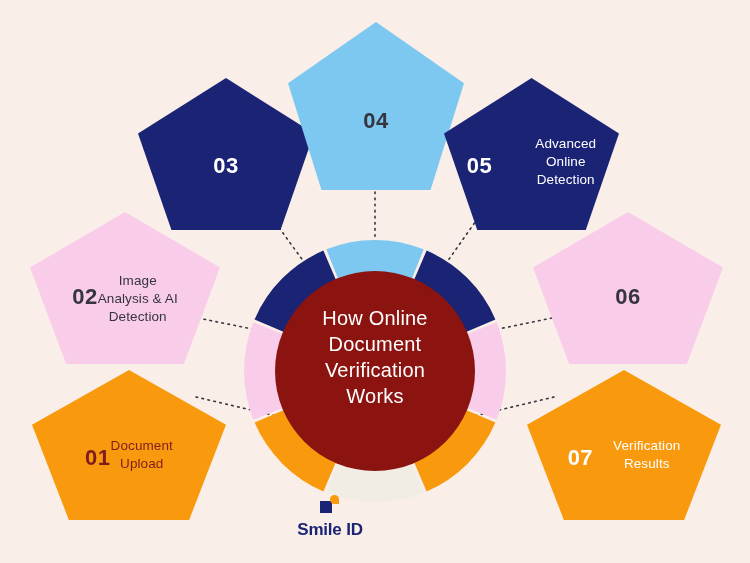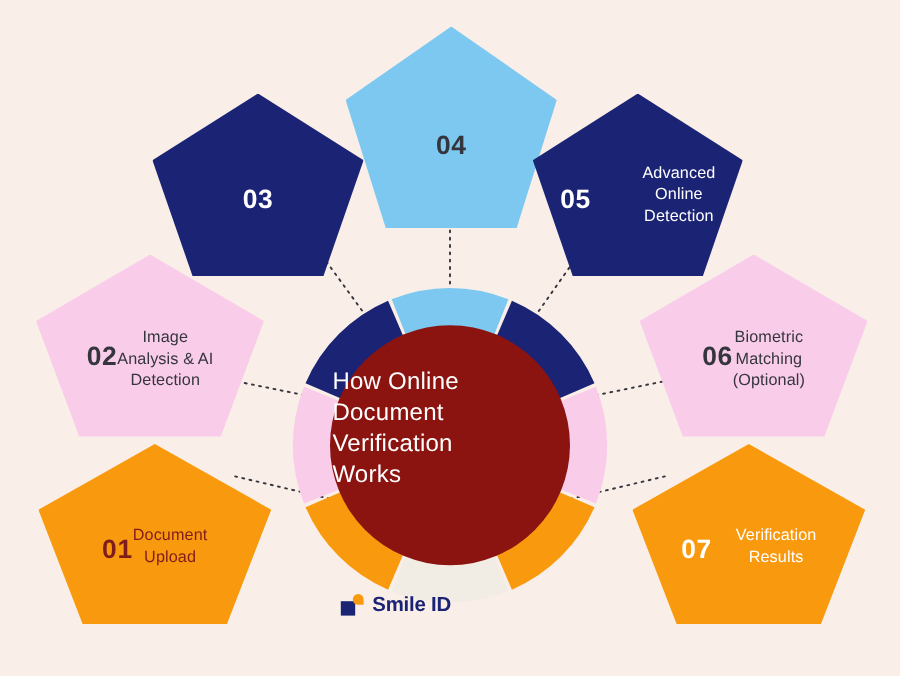--- a/index.html
+++ b/index.html
@@ -56,21 +56,21 @@
     font-size: 13.5px;
     font-weight: 400;
     line-height: 1.33;
     letter-spacing: 0.1px;
     white-space: pre-line;
   }
 
   
   #pent-01 { left: 32px;  top: 370px; width: 194px; height: 150px; }
   #pent-02 { left: 30px;  top: 212px; width: 190px; height: 152px; }
-  #pent-03 { left: 127px; top: 78px;  width: 176px; height: 152px; }
+  #pent-03 { left: 138px; top: 78px;  width: 176px; height: 152px; }
   #pent-04 { left: 288px; top: 22px;  width: 176px; height: 168px; }
   #pent-05 { left: 444px; top: 78px;  width: 175px; height: 152px; }
   #pent-06 { left: 533px; top: 212px; width: 190px; height: 152px; }
   #pent-07 { left: 527px; top: 370px; width: 194px; height: 150px; }
 
   #pent-01 .num, #pent-07 .num { margin-top: 25px; }
   #pent-01 .lbl, #pent-07 .lbl { margin-top: 20px; }
 
   #pent-02 .num, #pent-06 .num { margin-top: 18px; }
   #pent-02 .lbl, #pent-06 .lbl { margin-top: 22px; }
@@ -80,39 +80,40 @@
 
   #pent-04 .num { margin-top: 29px; }
   #pent-04 .lbl { margin-top: 22px; }
 
   
   #center-title {
     position: absolute;
     left: 277px;
     top: 305px;
     width: 196px;
-    text-align: left;
+    text-align: center;
     color: #FFFFFF;
     font-size: 20px;
     line-height: 1.3;
     font-weight: 400;
     letter-spacing: 0.2px;
     white-space: pre-line;
   }
 
   
   #brand {
     position: absolute;
     left: 0;
     top: 494px;
     width: 660px;
     display: flex;
     align-items: center;
     justify-content: center;
     gap: 6px;
+    flex-direction: column;
   }
   #brand-mark {
     position: relative;
     width: 20px;
     height: 20px;
   }
   #brand-mark .sq {
     position: absolute;
     left: 0;
     bottom: 1px;
@@ -201,23 +202,20 @@
 
     <div class="pent" id="pent-05" style="background: rgb(27, 35, 116); color: rgb(255, 255, 255); gap: 43px;">
       <div class="num">05</div>
       <div class="lbl">Advanced
 Online
 Detection</div>
     </div>
 
     <div class="pent" id="pent-06" style="background: rgb(249, 205, 234); color: rgb(53, 53, 61);">
       <div class="num">06</div>
-      <div class="lbl">Biometric
-Matching
-(Optional)</div>
     </div>
 
     <div class="pent" id="pent-07" style="background: rgb(249, 154, 14); color: rgb(255, 255, 255); gap: 20px;">
       <div class="num">07</div>
       <div class="lbl">Verification
 Results</div>
     </div>
 
   </div>
 

